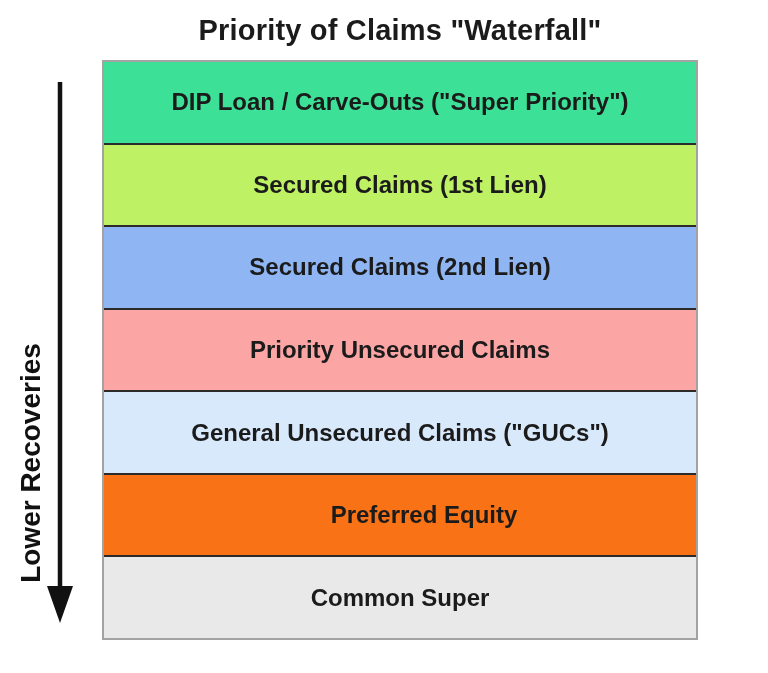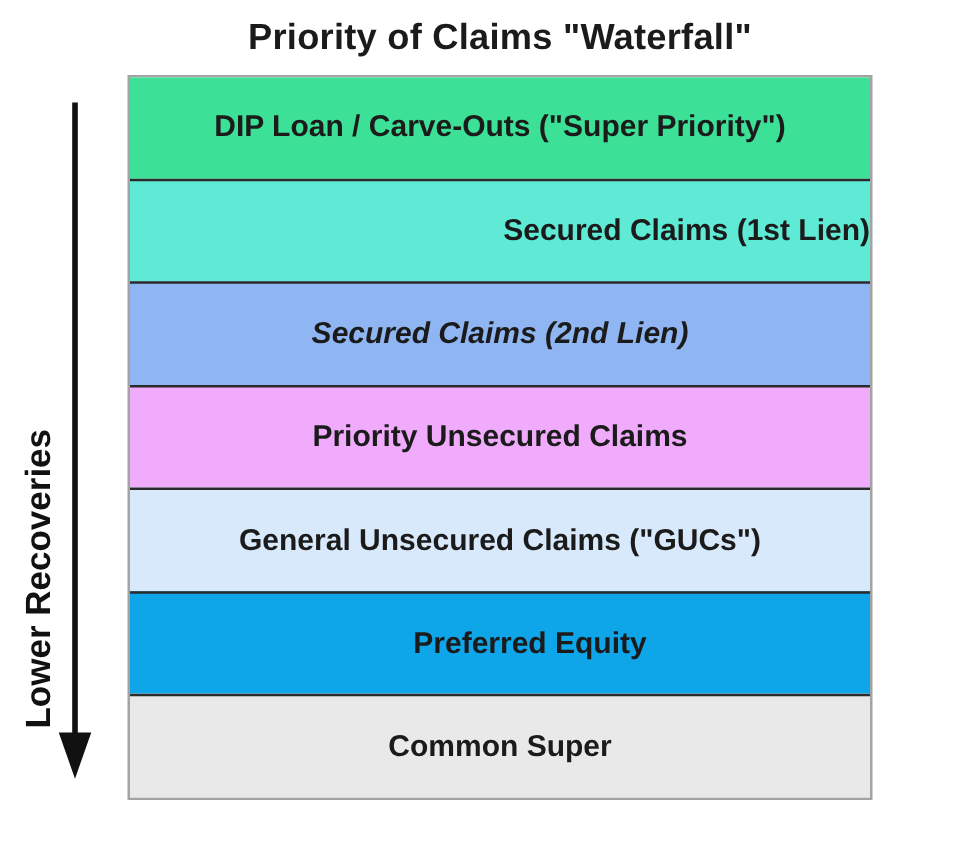--- a/index.html
+++ b/index.html
@@ -81,33 +81,33 @@
     <line x1="16" y1="4" x2="16" y2="512" stroke="#111111" stroke-width="4.5"></line>
     <polygon points="3,508 29,508 16,545" fill="#111111"></polygon>
   </svg>
 
   <div class="left-axis-label">Lower Recoveries</div>
 
   <div class="stack">
     <div class="row" style="background: rgb(60, 225, 151);">
       <span>DIP Loan / Carve-Outs ("Super Priority")</span>
     </div>
-    <div class="row" style="background: #5eead4; justify-content: flex-end;">
+    <div class="row" style="background: #bef264;">
       <span>Secured Claims (1st Lien)</span>
     </div>
-    <div class="row" style="background: rgb(143, 182, 243); font-style: italic;">
+    <div class="row" style="background: rgb(143, 182, 243);">
       <span>Secured Claims (2nd Lien)</span>
     </div>
-    <div class="row" style="background: #f0abfc;">
+    <div class="row" style="background: #fca5a5;">
       <span>Priority Unsecured Claims</span>
     </div>
     <div class="row" style="background: rgb(216, 233, 251);">
       <span>General Unsecured Claims ("GUCs")</span>
     </div>
-    <div class="row" style="background: #0ea5e9; padding-left: 48px;">
+    <div class="row" style="background: #f97316; padding-left: 48px;">
       <span>Preferred Equity</span>
     </div>
     <div class="row" style="background: rgb(233, 233, 233);">
       <span>Common Super</span>
     </div>
   </div>
 
 </div>
 
 </body></html>

